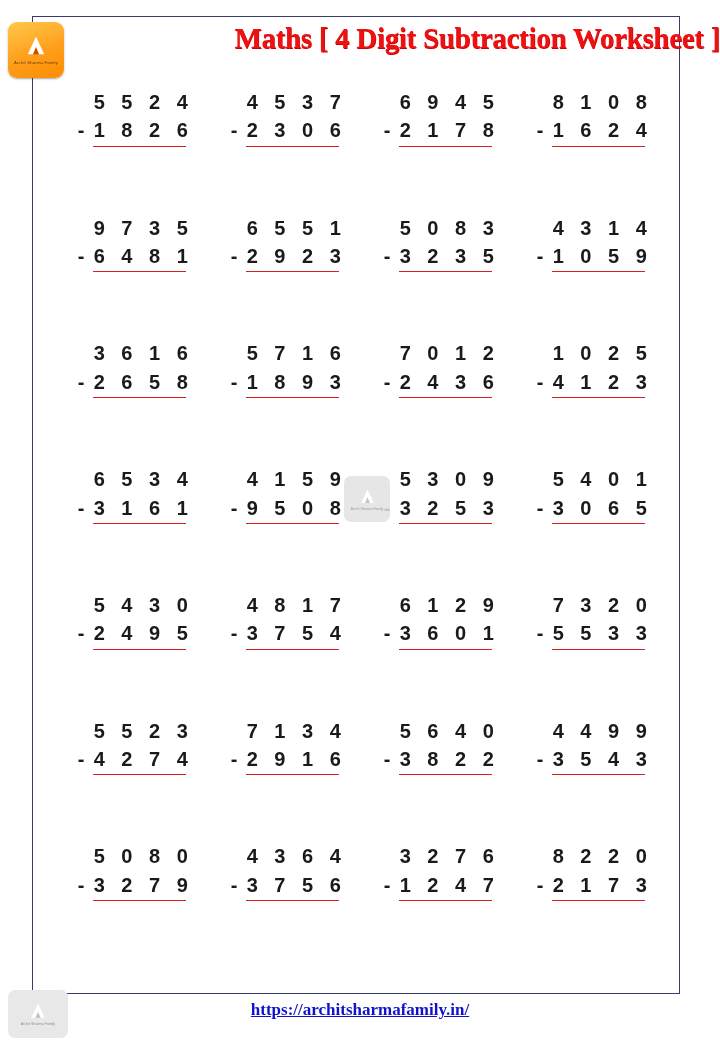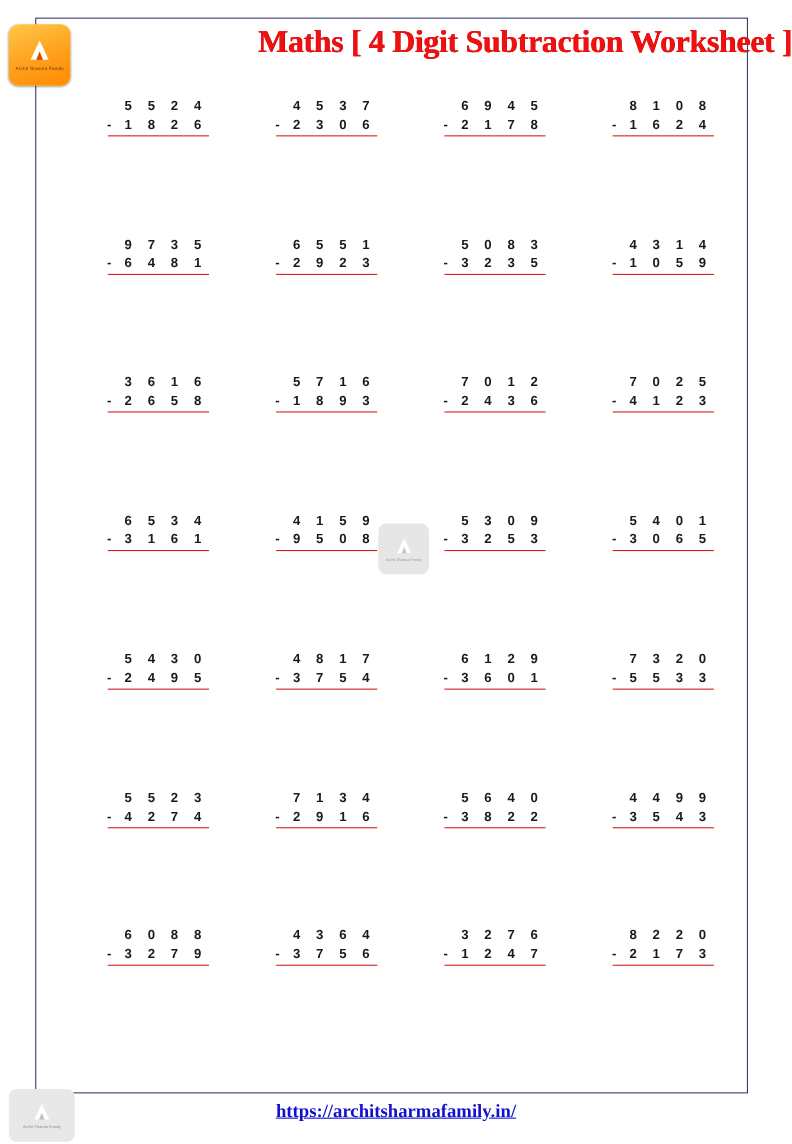--- a/index.html
+++ b/index.html
@@ -142,21 +142,21 @@
   }
   .prob-inner {
     display: inline-block;
   }
   .row {
     display: flex;
     align-items: center;
     justify-content: flex-end;
     font-family: "Liberation Sans", sans-serif;
     font-weight: bold;
-    font-size: 12px;
+    font-size: 20px;
     color: #1a1a1a;
     line-height: 1.42;
   }
   .op {
     width: 16px;
     text-align: left;
     color: #1a1a1a;
   }
   .op.blank { color: transparent; }
   .digits {
@@ -358,21 +358,21 @@
         <span class="digits">2 4 3 6</span>
       </div>
       <div class="rule" style="width: 92.9688px;"></div>
     </div>
   </div>
 
   <div class="problem">
     <div class="prob-inner">
       <div class="row">
         <span class="op blank">-</span>
-        <span class="digits">7 0 2 5</span>
+        <span class="digits">1 0 2 5</span>
       </div>
       <div class="row">
         <span class="op">-</span>
         <span class="digits">4 1 2 3</span>
       </div>
       <div class="rule" style="width: 92.9688px;"></div>
     </div>
   </div>
 
   <div class="problem">
@@ -540,21 +540,21 @@
         <span class="digits">3 5 4 3</span>
       </div>
       <div class="rule" style="width: 92.9688px;"></div>
     </div>
   </div>
 
   <div class="problem">
     <div class="prob-inner">
       <div class="row">
         <span class="op blank">-</span>
-        <span class="digits">6 0 8 8</span>
+        <span class="digits">5 0 8 0</span>
       </div>
       <div class="row">
         <span class="op">-</span>
         <span class="digits">3 2 7 9</span>
       </div>
       <div class="rule" style="width: 92.9688px;"></div>
     </div>
   </div>
 
   <div class="problem">

